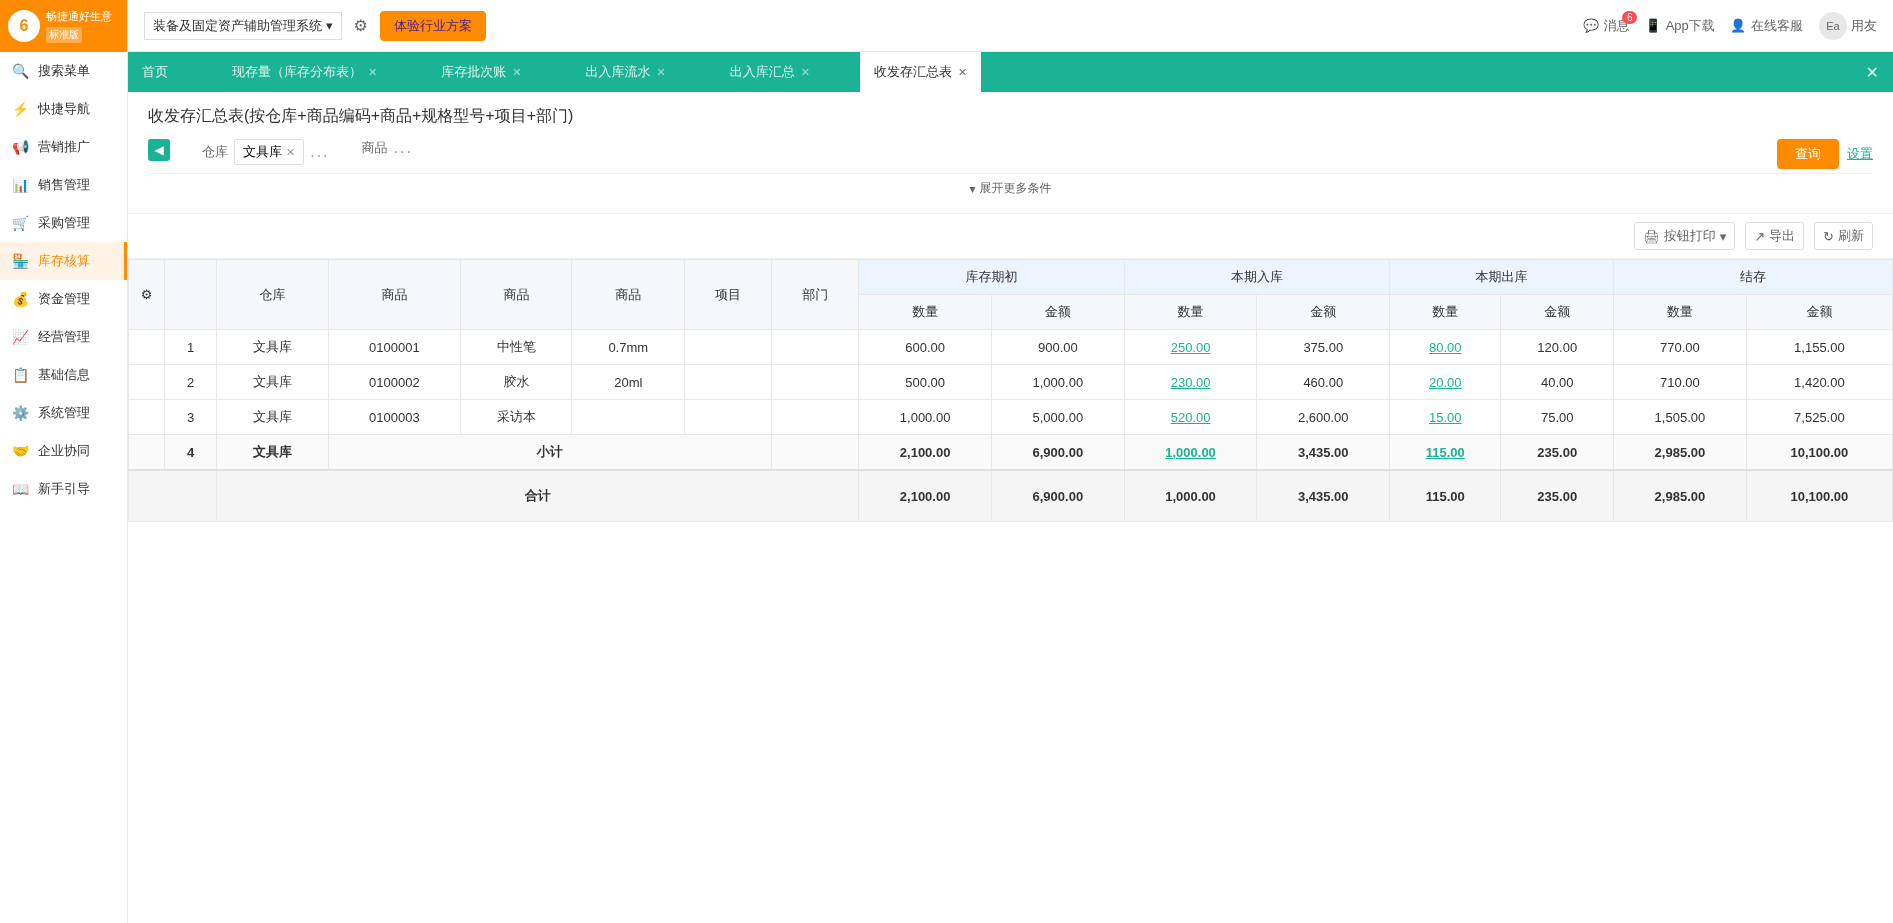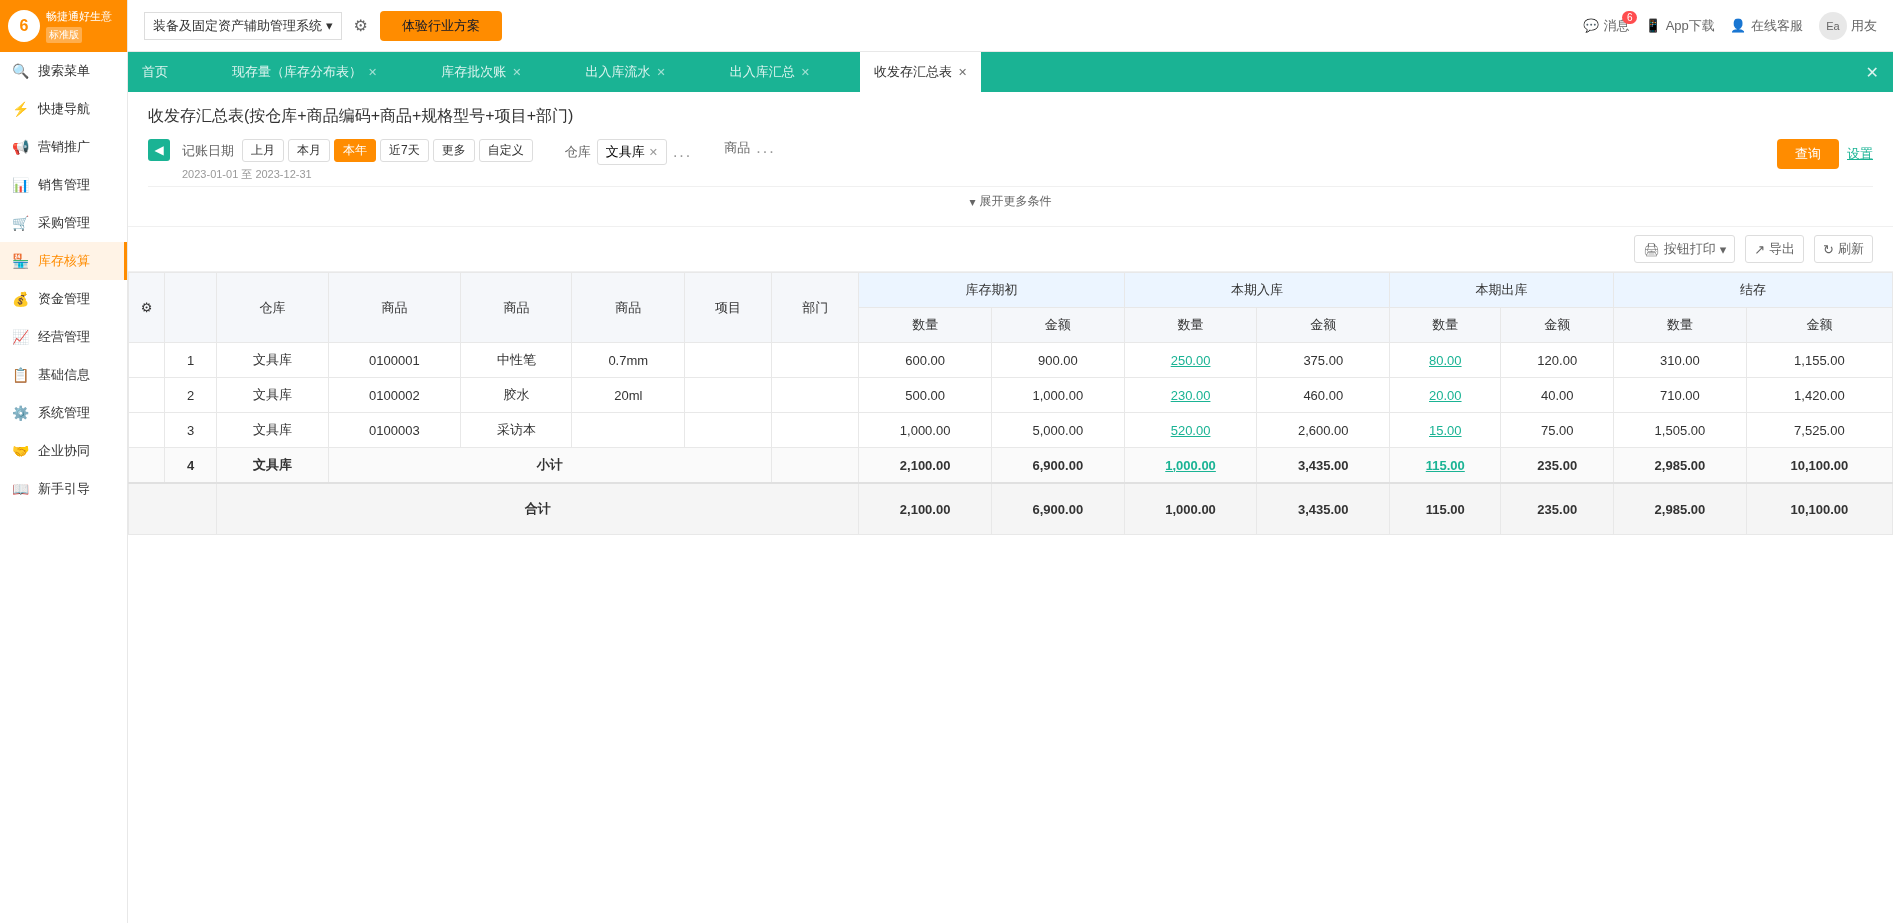--- a/index.html
+++ b/index.html
@@ -17,21 +17,21 @@
     .sidebar-item-icon { width: 18px; height: 18px; display: flex; align-items: center; justify-content: center; font-size: 14px; color: #666; flex-shrink: 0; }
     .sidebar-item.active .sidebar-item-icon { color: #ff8c00; }
 
     
     .main { flex: 1; display: flex; flex-direction: column; overflow: hidden; }
 
     
     .top-header { background: #fff; border-bottom: 1px solid #e8e8e8; padding: 0 16px; height: 52px; display: flex; align-items: center; justify-content: space-between; flex-shrink: 0; }
     .top-header-left { display: flex; align-items: center; gap: 12px; }
     .system-selector { display: flex; align-items: center; gap: 4px; padding: 4px 8px; border: 1px solid #ddd; border-radius: 0; cursor: pointer; font-size: 13px; color: #333; }
-    .experience-btn { background: #ff8c00; color: #0f172a; border: none; padding: 6px 22px; border-radius: 4px; cursor: pointer; font-size: 13px; }
+    .experience-btn { background: #ff8c00; color: #4c1d95; border: none; padding: 6px 14px; border-radius: 4px; cursor: pointer; font-size: 13px; }
     .top-header-right { display: flex; align-items: center; gap: 16px; color: #666; font-size: 13px; }
     .header-action { display: flex; align-items: center; gap: 4px; cursor: pointer; position: relative; }
     .badge { background: #ff4d4f; color: #fff; border-radius: 10px; font-size: 10px; padding: 1px 5px; position: absolute; top: -6px; right: -8px; }
     .user-avatar { width: 28px; height: 28px; background: #e8e8e8; border-radius: 50%; display: flex; align-items: center; justify-content: center; font-size: 11px; color: #666; }
 
     
     .tab-bar { background: #1ab394; display: flex; align-items: center; height: 40px; flex-shrink: 0; padding-left: 0; gap: 36px; }
     .tab-item { padding: 0 14px; height: 100%; display: flex; align-items: center; gap: 6px; cursor: pointer; color: rgba(255,255,255,0.85); font-size: 13px; white-space: nowrap; }
     .tab-item.active { background: #fff; color: #333; }
     .tab-close { font-size: 11px; opacity: 0.7; }
@@ -210,35 +210,20 @@
   </div>
 
   <div class="page-content">
 
     <div class="page-header">
       <div class="page-title">收发存汇总表(按仓库+商品编码+商品+规格型号+项目+部门)</div>
 
       <div style="display:flex; align-items:flex-start; gap:12px; flex-wrap:wrap;">
         <div class="filter-arrow">◀</div>
 
-        <div style="display:flex;flex-direction:column;gap:3px;">
-          <div style="display:flex;align-items:center;gap:8px;">
-            <span class="filter-label">记账日期</span>
-            <div class="date-btns">
-
-            <button class="date-btn">上月</button>
-                <button class="date-btn">本月</button>
-                <button class="date-btn active">本年</button>
-                <button class="date-btn">近7天</button>
-                <button class="date-btn">更多</button>
-                <button class="date-btn">自定义</button>
-              </div>
-          </div>
-          <div class="date-range">2023-01-01 至 2023-12-31</div>
-        </div>
 
         <div style="display:flex;align-items:center;gap:6px;margin-left:20px;">
           <span class="filter-label">仓库</span>
           <div class="warehouse-tag">
             <span>文具库</span>
             <span class="tag-close">✕</span>
           </div>
           <span class="filter-dots">...</span>
         </div>
 
@@ -315,21 +300,21 @@
     <td>中性笔</td>
     <td>0.7mm</td>
     <td></td>
     <td></td>
     <td>600.00</td>
     <td>900.00</td>
     <td><span class="link-val">250.00</span></td>
     <td>375.00</td>
     <td><span class="link-val">80.00</span></td>
     <td>120.00</td>
-    <td>310.00</td>
+    <td>770.00</td>
     <td>1,155.00</td>
   </tr>
             <tr>
     <td></td>
     <td>2</td>
     <td>文具库</td>
     <td>0100002</td>
     <td>胶水</td>
     <td>20ml</td>
     <td></td>

